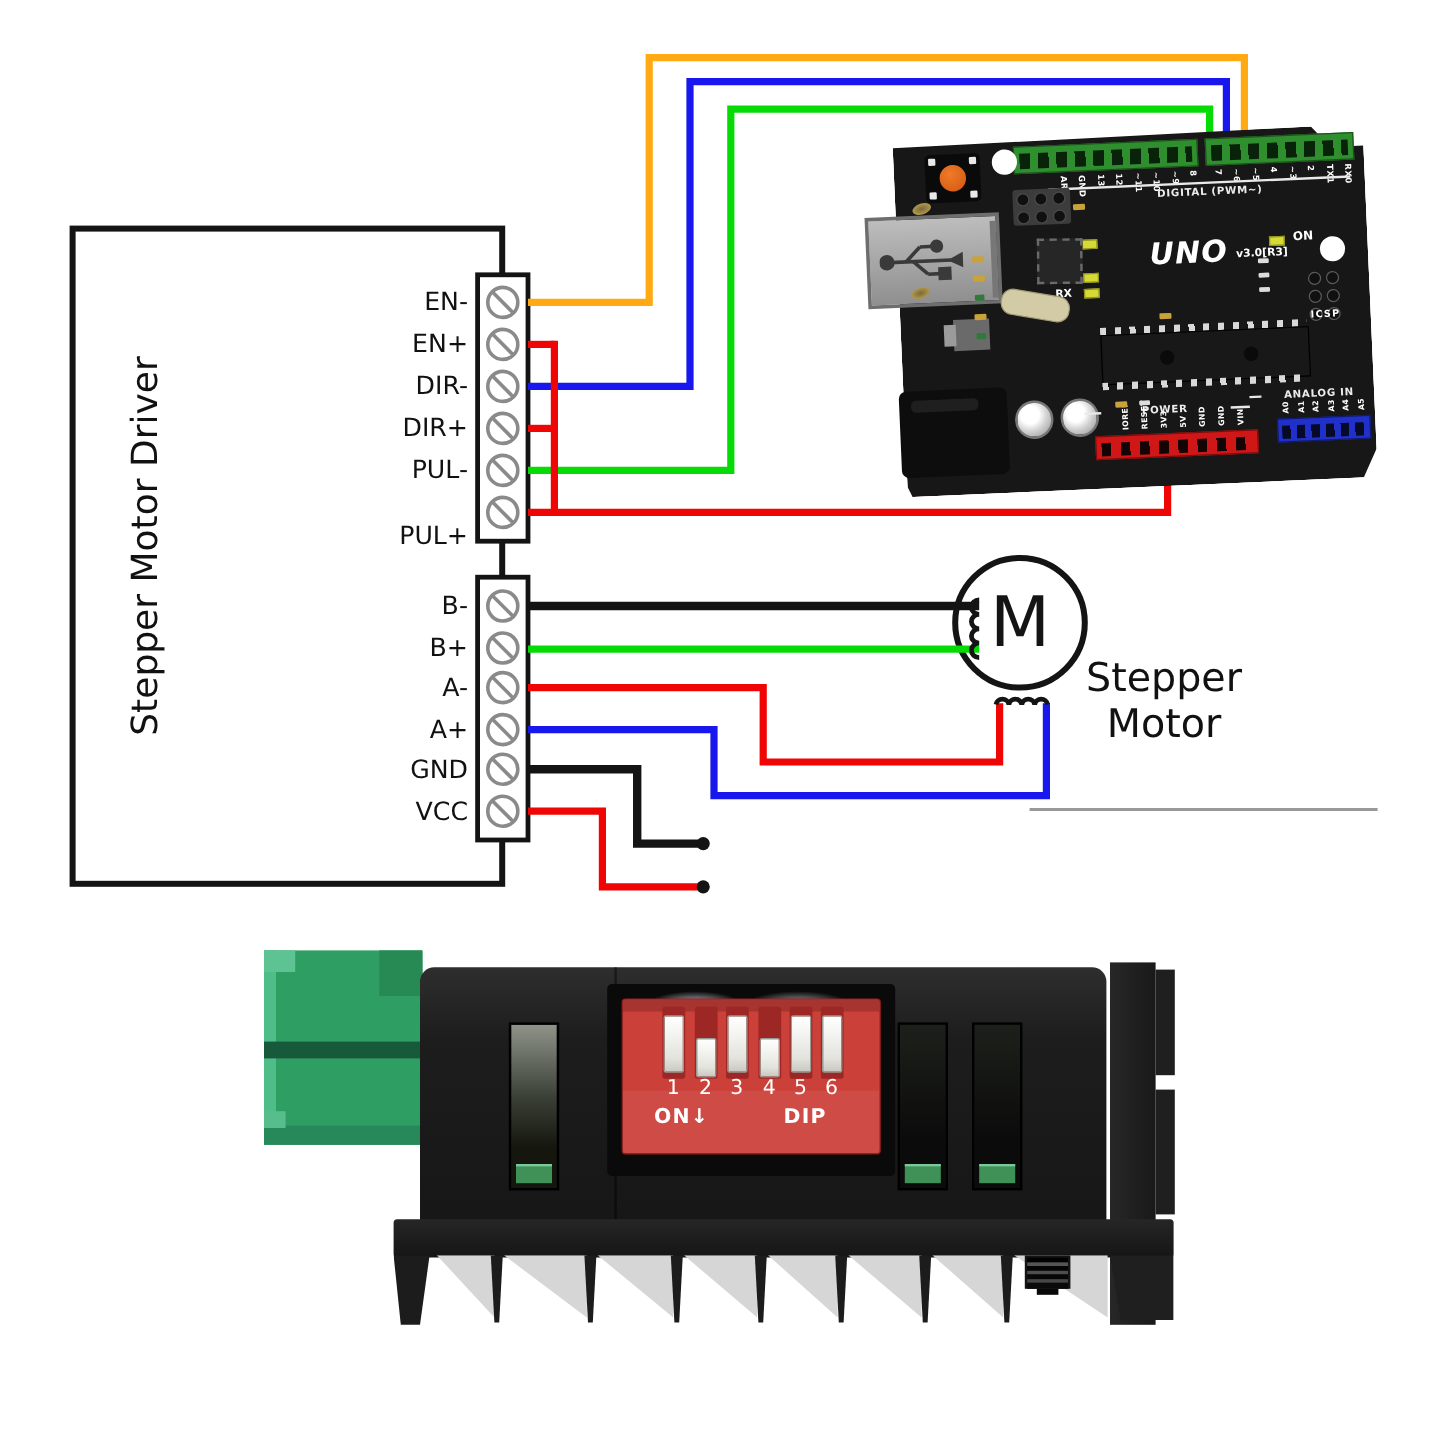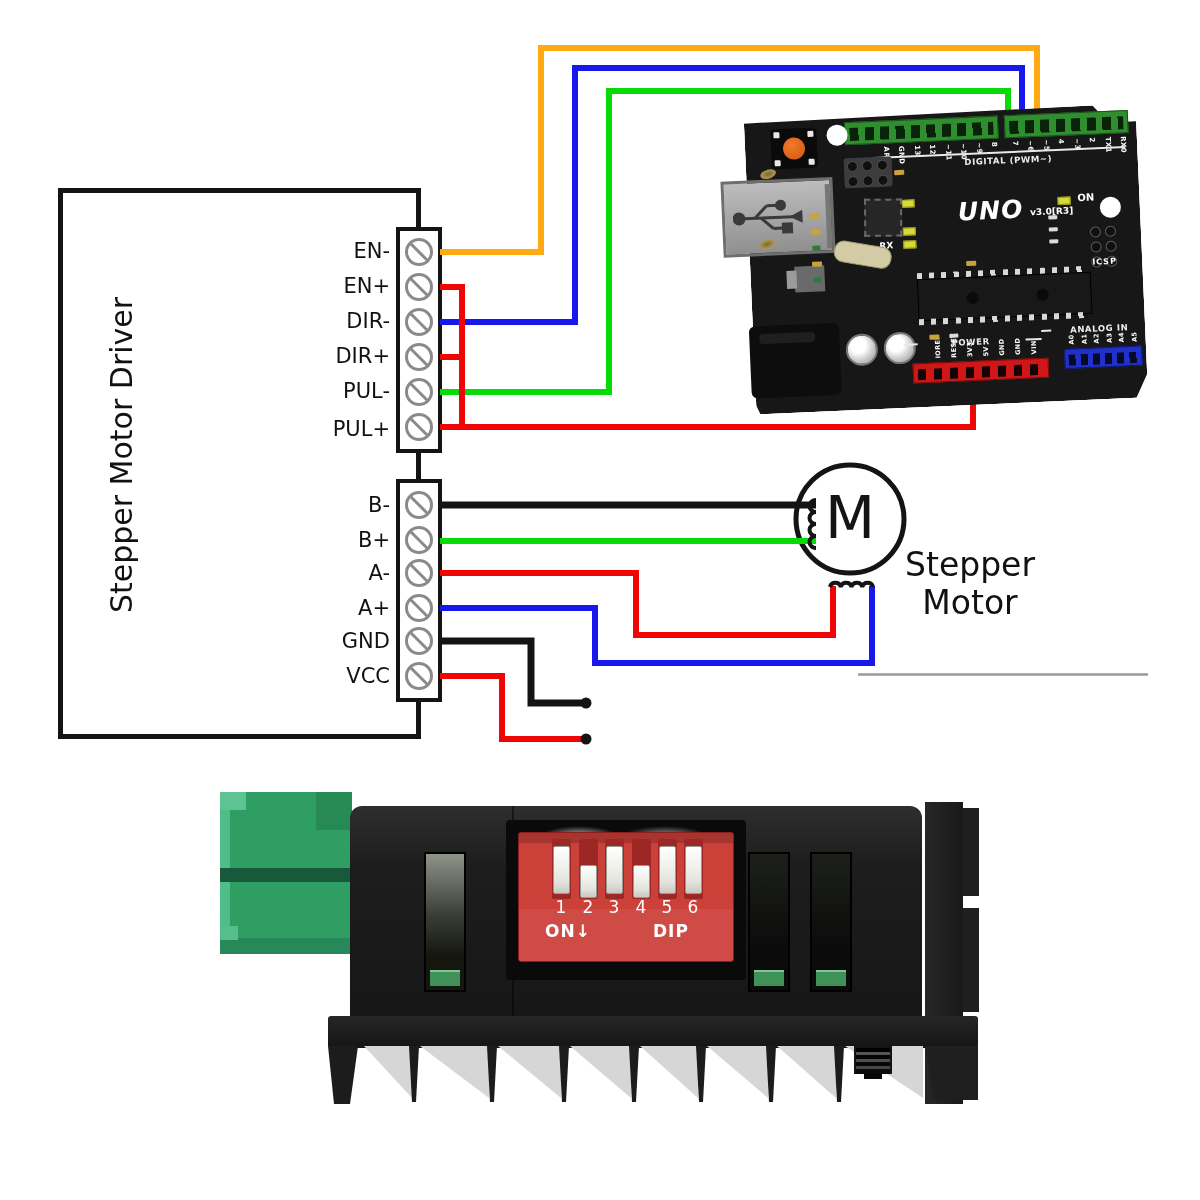--- a/index.html
+++ b/index.html
@@ -156,21 +156,21 @@
     <circle cx="586" cy="739" r="5.5" fill="#141414"></circle>
   </svg>
 
   <div class="driver-title">Stepper Motor Driver</div>
 
   <div class="pin-label" style="top:238px">EN-</div>
   <div class="pin-label" style="top:273px">EN+</div>
   <div class="pin-label" style="top:308px">DIR-</div>
   <div class="pin-label" style="top:343px">DIR+</div>
   <div class="pin-label" style="top:378px">PUL-</div>
-  <div class="pin-label" style="top:416px">PUL+</div>
+  <div class="pin-label" style="top:433px">PUL+</div>
 
   <div class="pin-label" style="top:492px">B-</div>
   <div class="pin-label" style="top:527px">B+</div>
   <div class="pin-label" style="top:560px">A-</div>
   <div class="pin-label" style="top:595px">A+</div>
   <div class="pin-label" style="top:628px">GND</div>
   <div class="pin-label" style="top:663px">VCC</div>
 
   <div class="motor-m">M</div>
   <div class="motor-name" style="top:546px">Stepper</div>

